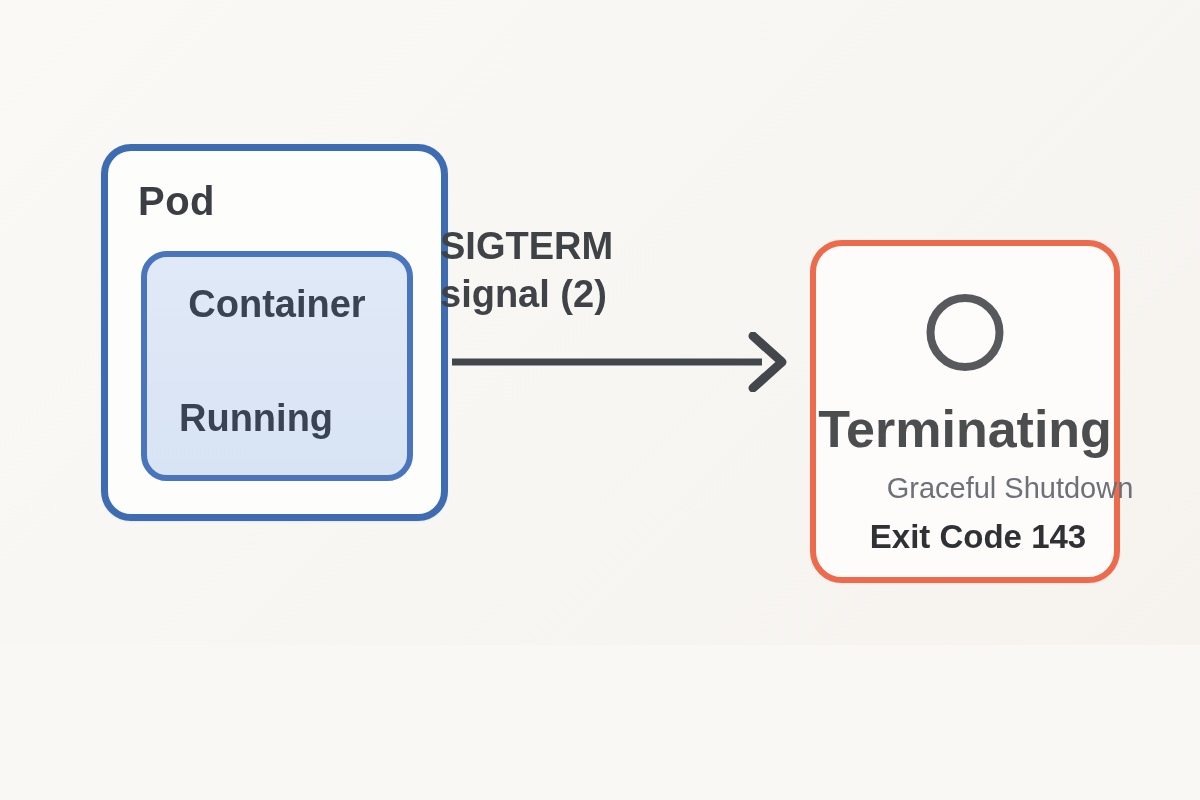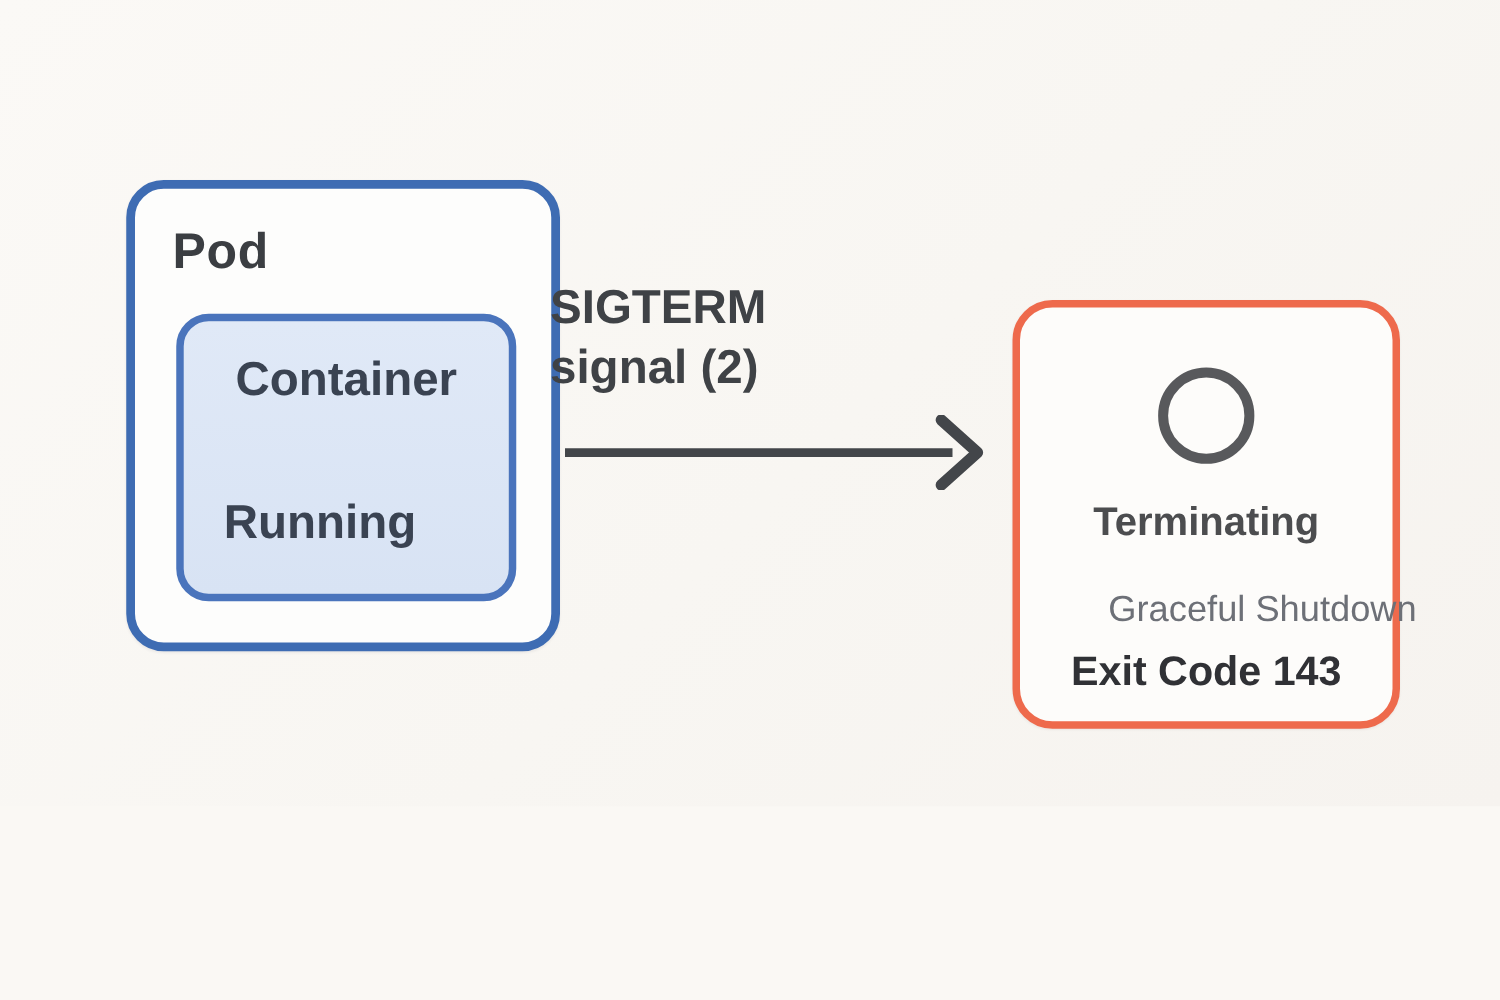--- a/index.html
+++ b/index.html
@@ -117,21 +117,21 @@
     border: 8px solid var(--icon_color, #58595c);
     border-radius: 50%;
     box-sizing: content-box;
   }
   .term-title {
     position: absolute;
     top: 153px;
     left: 0;
     width: 100%;
     text-align: center;
-    font-size: 32px;
+    font-size: 52px;
     font-weight: 700;
     color: #4c4d4f;
   }
   .term-subtitle {
     position: absolute;
     top: 226px;
     left: 0;
     width: 100%;
     text-align: center;
     font-size: 29px;
@@ -141,20 +141,21 @@
   }
   .term-exit {
     position: absolute;
     top: 272px;
     left: 0;
     width: 100%;
     text-align: center;
     font-size: 33px;
     font-weight: 700;
     color: #303135;
+    padding-left: 13px;
   }
 </style>
 </head>
 <body>
 
 <div class="canvas">
 
   <div class="pod-box">
     <div class="pod-label">Pod</div>
     <div class="container-box">

